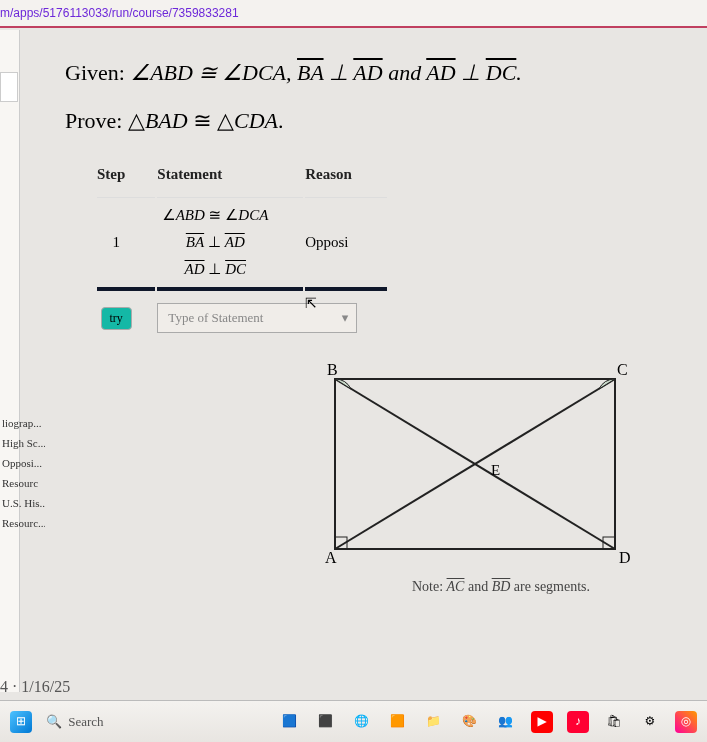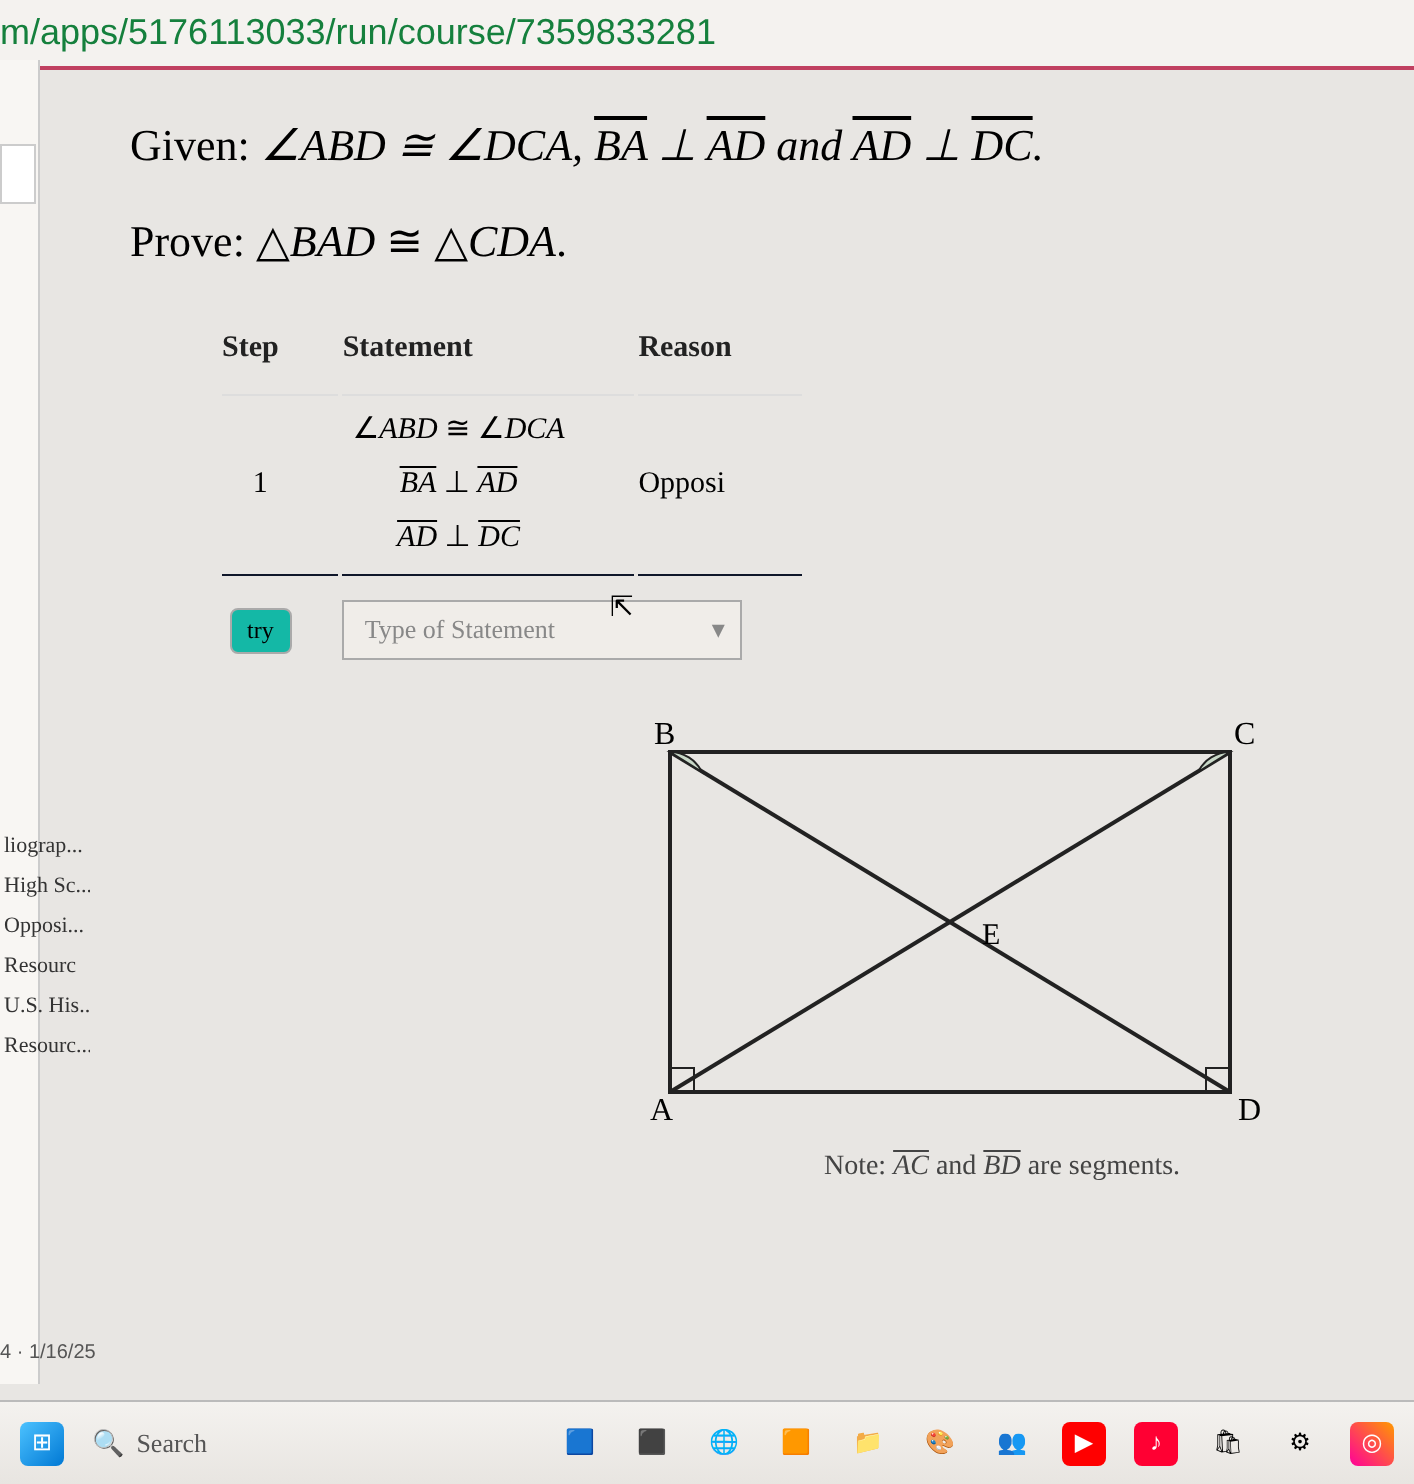--- a/index.html
+++ b/index.html
@@ -1,42 +1,42 @@
 <!DOCTYPE html>
 <html><head>
 <meta charset="utf-8">
 <style>
 *{margin:0;padding:0;box-sizing:border-box;font-family:'Times New Roman',serif}
 body{width:707px;height:742px;background:#e8e6e3;overflow:hidden;position:relative}
-.url-bar{background:#f4f2ef;padding:6px 0 6px 0;font-family:Arial,sans-serif;font-size:18px;color:#15803d;border-bottom:2px solid #c04060}
+.url-bar{background:#f4f2ef;padding:6px 0 6px 0;font-family:Arial,sans-serif;font-size:12px;color:#6d28d9;border-bottom:2px solid #c04060}
 .left-edge{position:absolute;left:0;top:30px;bottom:50px;width:20px;background:#f8f6f3;border-right:1px solid #ccc}
 .thumb{position:absolute;left:0;top:72px;width:18px;height:30px;background:#fff;border:1px solid #ccc}
 .sidebar-links{position:absolute;left:0;top:413px;font-family:Arial,sans-serif;font-size:11px;color:#333}
 .sidebar-links div{padding:4px 2px;white-space:nowrap;overflow:hidden;width:45px}
-.date-label{position:absolute;left:0;bottom:60px;font-family:Liberation Sans, sans-serif;font-size:10px;color:#555}
+.date-label{position:absolute;left:0;bottom:46px;font-family:Liberation Serif, serif;font-size:16px;color:#555}
 .main{position:absolute;left:45px;top:40px;right:10px;bottom:50px;padding:20px 20px 10px 20px}
 .given,.prove{font-size:22px;margin-bottom:22px}
 .ov{text-decoration:overline}
-.proof-table{margin-top:10px;margin-left:44px;font-family:Arial,sans-serif}
+.proof-table{margin-top:10px;margin-left:30px;font-family:Arial,sans-serif}
 .proof-table th{text-align:left;font-size:15px;font-weight:bold;padding:8px 30px 12px 0;color:#222}
 .proof-table td{padding:4px 30px 4px 0;font-size:15px;vertical-align:middle}
 .step-cell{text-align:center;padding-right:20px!important}
 .stmt-cell{font-family:'Times New Roman',serif;font-size:17px;text-align:center;line-height:1.8}
 .try-btn{display:inline-block;border:1px solid #aaa;border-radius:4px;padding:3px 8px;font-size:12px;background:#14b8a6;cursor:pointer}
 .type-select{display:inline-block;border:1px solid #aaa;border-radius:0;padding:6px 10px;font-size:13px;background:#f0ede9;color:#888;width:200px;position:relative;cursor:pointer}
 .type-select::after{content:"▾";position:absolute;right:8px;color:#888}
 .figure-area{margin-top:20px;text-align:center}
 .figure{position:relative;width:320px;height:210px;margin:0 auto 0 250px}
 .figure svg{position:absolute;left:0;top:0}
 .note{font-size:14px;color:#444;margin-top:10px;margin-left:260px}
 .taskbar{position:absolute;bottom:0;left:0;right:0;height:42px;background:linear-gradient(#f4f2ef,#e8e5e1);border-top:1px solid #bbb;display:flex;align-items:center;padding:0 10px;gap:14px}
 .tb-ico{width:22px;height:22px;border-radius:4px;display:flex;align-items:center;justify-content:center;font-size:12px}
 .search-box{display:flex;align-items:center;font-family:Arial,sans-serif;font-size:13px;color:#555;gap:6px}
 .cursor{position:absolute;left:305px;top:295px;font-size:14px;pointer-events:none}
-.row-border td{border-top:1px solid #ddd;border-bottom:1px solid #0f172a}
+.row-border td{border-top:1px solid #ddd;border-bottom:4px solid #0f172a}
 </style>
 </head>
 <body>
 
 <div class="url-bar">m/apps/5176113033/run/course/7359833281</div>
 <div class="left-edge"></div>
 <div class="thumb"></div>
 
 <div class="sidebar-links">
   <div>liograp...</div>

